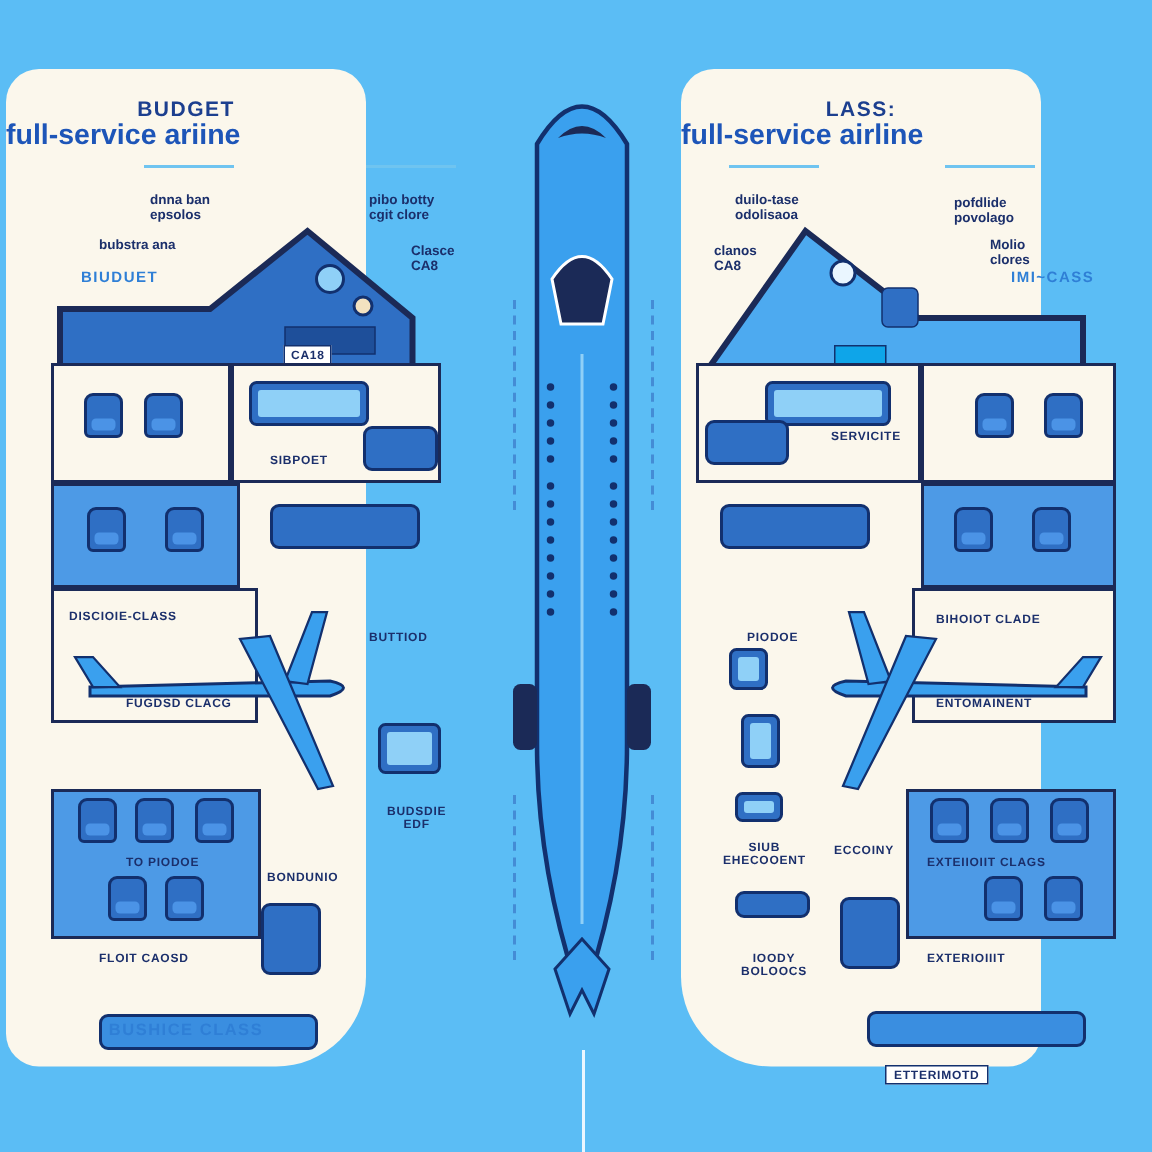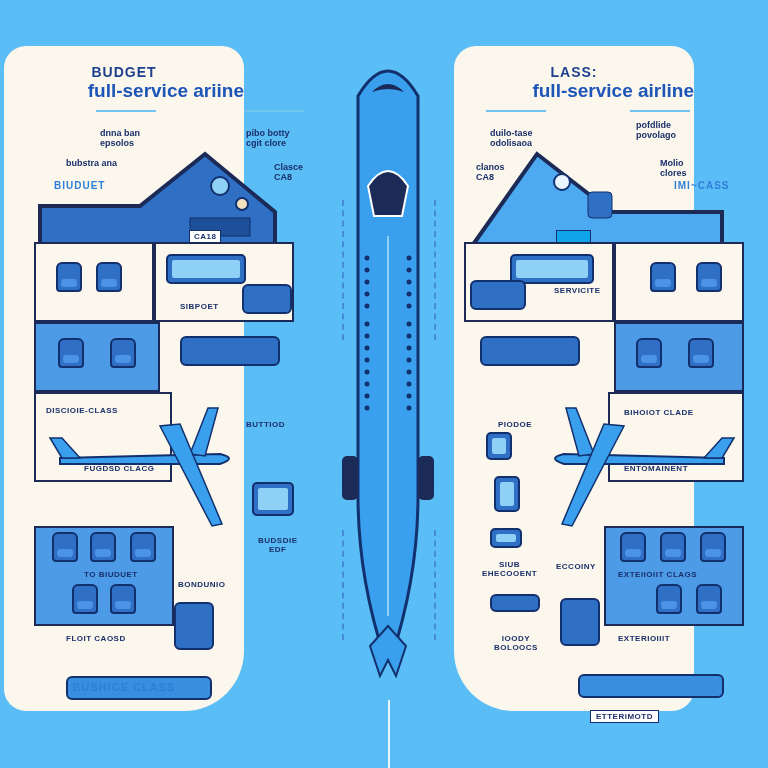--- a/index.html
+++ b/index.html
@@ -4,21 +4,21 @@
 <style>
   *{box-sizing:border-box;margin:0;padding:0}
   html,body{width:768px;height:768px;overflow:hidden}
   body{background:#5bbdf5;font-family:"Liberation Sans",sans-serif;position:relative}
   .panel{position:absolute;top:46px;width:240px;height:665px;background:#fbf7ec;border-radius:22px}
   .panel.left{left:4px}
   .panel.right{left:454px}
   .panel.left{border-bottom-right-radius:60px}
   .panel.right{border-bottom-left-radius:60px}
   .title-top{position:absolute;top:18px;width:100%;text-align:center;font-weight:bold;font-size:14px;color:#1c3f8f;letter-spacing:1px}
-  .title-main{position:absolute;top:34px;width:100%;text-align:right;font-size:19px;font-weight:bold;color:#1d55b8}
+  .title-main{position:absolute;top:34px;width:100%;text-align:left;font-size:19px;font-weight:bold;color:#1d55b8}
   .rule{position:absolute;top:64px;height:2px;background:#6fc4f0;width:60px}
   .callout{position:absolute;font-size:9px;font-weight:bold;color:#1b2f6b;line-height:10px}
   .class-tag{position:absolute;font-size:10px;font-weight:bold;color:#2f7fd6;letter-spacing:1px}
   .room{position:absolute;border:2px solid #1b2a57;background:#fbf7ec}
   .room.blue{background:#4d9ae6}
   .seat{position:absolute;width:26px;height:30px;background:#2f6fc4;border:2px solid #12306e;border-radius:6px 6px 4px 4px}
   .seat::after{content:"";position:absolute;left:3px;right:3px;bottom:3px;height:8px;background:#4b93e6;border-radius:3px}
   .sofa{position:absolute;height:30px;background:#2f6fc4;border:2px solid #12306e;border-radius:6px}
   .label{position:absolute;font-size:8px;font-weight:bold;color:#1b2f6b;letter-spacing:.5px;white-space:nowrap}
   .device{position:absolute;background:#2f6fc4;border:2px solid #12306e;border-radius:5px}
@@ -86,21 +86,21 @@
   </svg>
 
   <div class="device" style="left:248px;top:436px;width:42px;height:34px"></div>
   <div class="label" style="left:254px;top:490px;white-space:pre;text-align:center">BUDSDIE
 EDF</div>
 
   <div class="room blue" style="left:30px;top:480px;width:140px;height:100px">
     <div class="seat" style="left:16px;top:4px"></div>
     <div class="seat" style="left:54px;top:4px"></div>
     <div class="seat" style="left:94px;top:4px"></div>
-    <div class="label" style="left:48px;top:42px">TO BIUDUET</div>
+    <div class="label" style="left:48px;top:42px">TO PIODOE</div>
     <div class="seat" style="left:36px;top:56px"></div>
     <div class="seat" style="left:74px;top:56px"></div>
   </div>
   <div class="label" style="left:62px;top:588px">FLOIT CAOSD</div>
   <div class="label" style="left:174px;top:534px">BONDUNIO</div>
   <div class="sofa" style="left:170px;top:556px;width:40px;height:48px"></div>
 
   <div class="sofa" style="left:62px;top:630px;width:146px;height:24px;background:#3a8ee0"></div>
   <div class="bottom-tag">BUSHICE CLASS</div>
 </div>
@@ -151,21 +151,21 @@
 <div class="panel right">
   <div class="title-top">LASS:</div>
   <div class="title-main">full-service airline</div>
   <div class="rule" style="left:32px"></div>
   <div class="rule" style="left:176px"></div>
 
   <div class="callout" style="left:36px;top:82px;white-space:pre">duilo-tase
 odolisaoa</div>
   <div class="callout" style="left:22px;top:116px;white-space:pre">clanos
 CA8</div>
-  <div class="callout" style="left:182px;top:74px;white-space:pre">pofdlide
+  <div class="callout" style="left:182px;top:84px;white-space:pre">pofdlide
 povolago</div>
   <div class="callout" style="left:206px;top:112px">Molio clores</div>
   <div class="class-tag" style="left:220px;top:134px">IMI~CASS</div>
 
   <svg class="roof" style="left:8px;top:102px" width="270" height="100">
     <polygon points="10,98 75,6 150,64 260,64 260,98" fill="#4daaf0" stroke="#1b2a57" stroke-width="4"></polygon>
     <circle cx="100" cy="34" r="8" fill="#eaf6ff" stroke="#12306e" stroke-width="2"></circle>
     <rect x="126" y="44" width="24" height="26" rx="4" fill="#2f6fc4" stroke="#12306e"></rect>
   </svg>
   <div class="label" style="left:102px;top:184px;background:#0ea5e9;border:1px solid #12306e;padding:12px 4px">CRAD</div>

